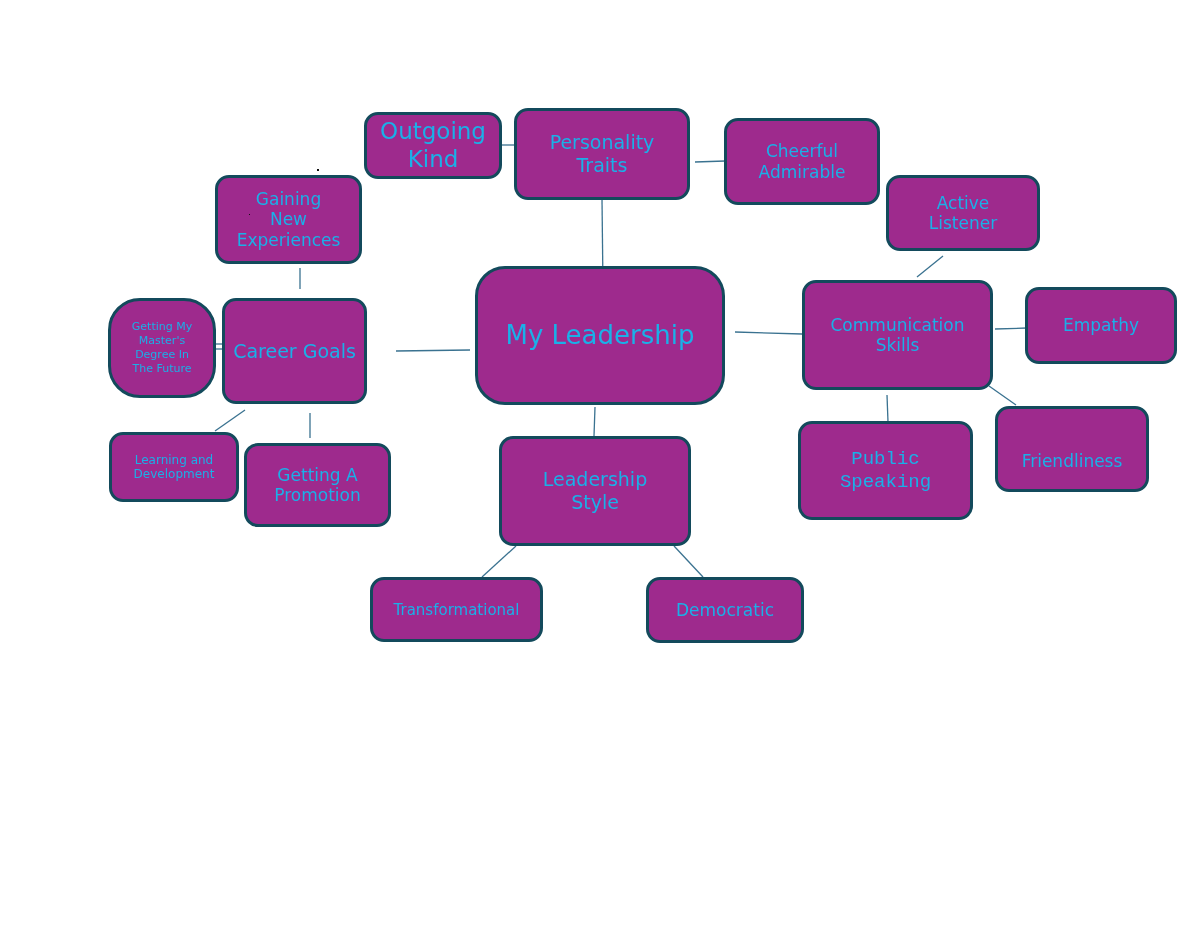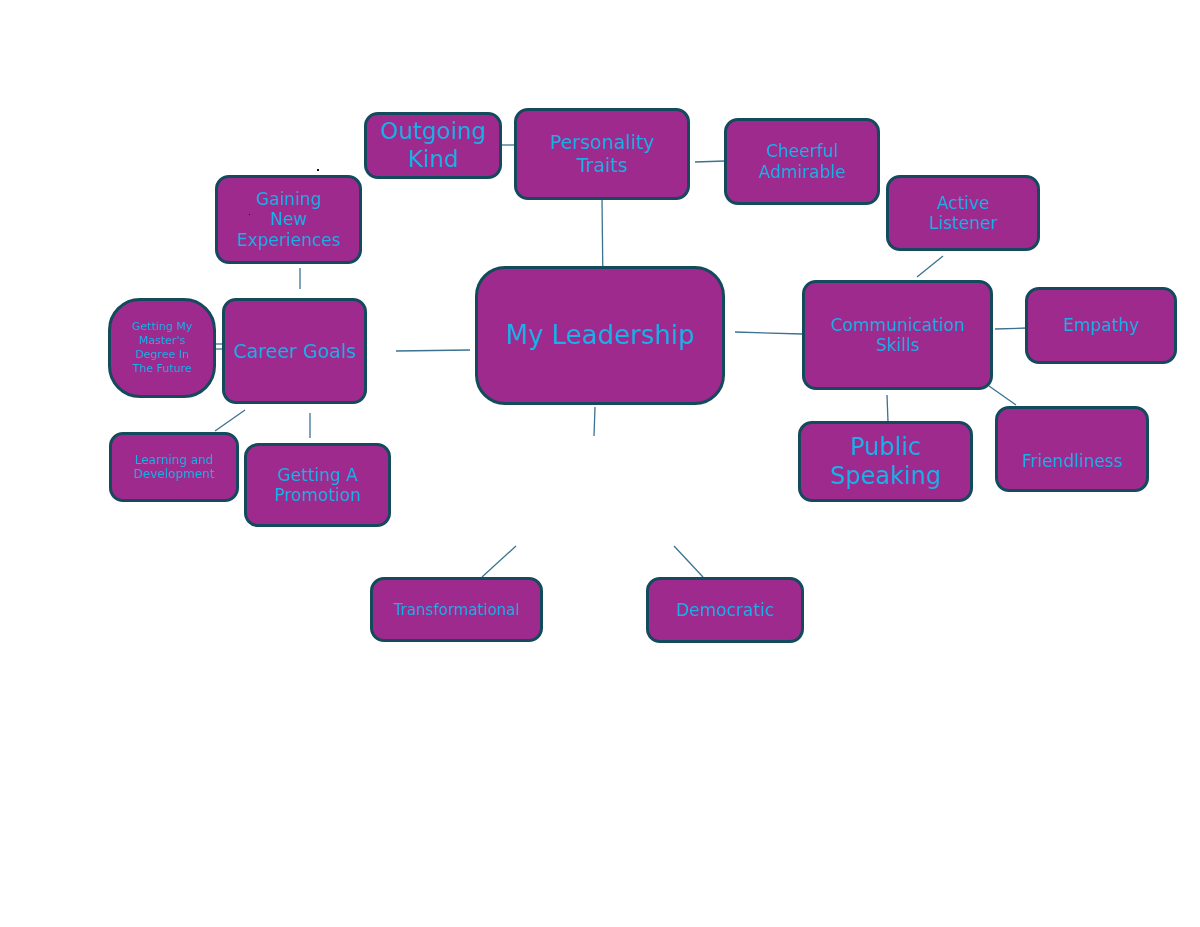--- a/index.html
+++ b/index.html
@@ -150,29 +150,33 @@
 
   <div class="node" style="left:802px; top:280px; width:191px; height:110px; font-size:17px;">
     <span>Communication
 Skills</span>
   </div>
 
   <div class="node" style="left:1025px; top:287px; width:152px; height:77px; font-size:17px;">
     <span>Empathy</span>
   </div>
 
-  <div class="node" style="left:798px; top:421px; width:175px; height:81px; font-size:24px;">
+  <div class="node" style="left:798px; top:421px; width:175px; height:99px; font-size:19px;font-family:Liberation Mono, monospace;">
     <span>Public
 Speaking</span>
   </div>
 
   <div class="node" style="left:995px; top:406px; width:154px; height:86px; font-size:17px; align-items:flex-start; padding-top:42px;">
     <span>Friendliness</span>
   </div>
 
+  <div class="node" style="left:499px; top:436px; width:192px; height:110px; font-size:19px;">
+    <span>Leadership
+Style</span>
+  </div>
 
   <div class="node" style="left:370px; top:577px; width:173px; height:65px; font-size:15px;">
     <span>Transformational</span>
   </div>
 
   <div class="node" style="left:646px; top:577px; width:158px; height:66px; font-size:17px;">
     <span>Democratic</span>
   </div>
 
   <div class="dot" style="left:317px; top:169px;"></div>

